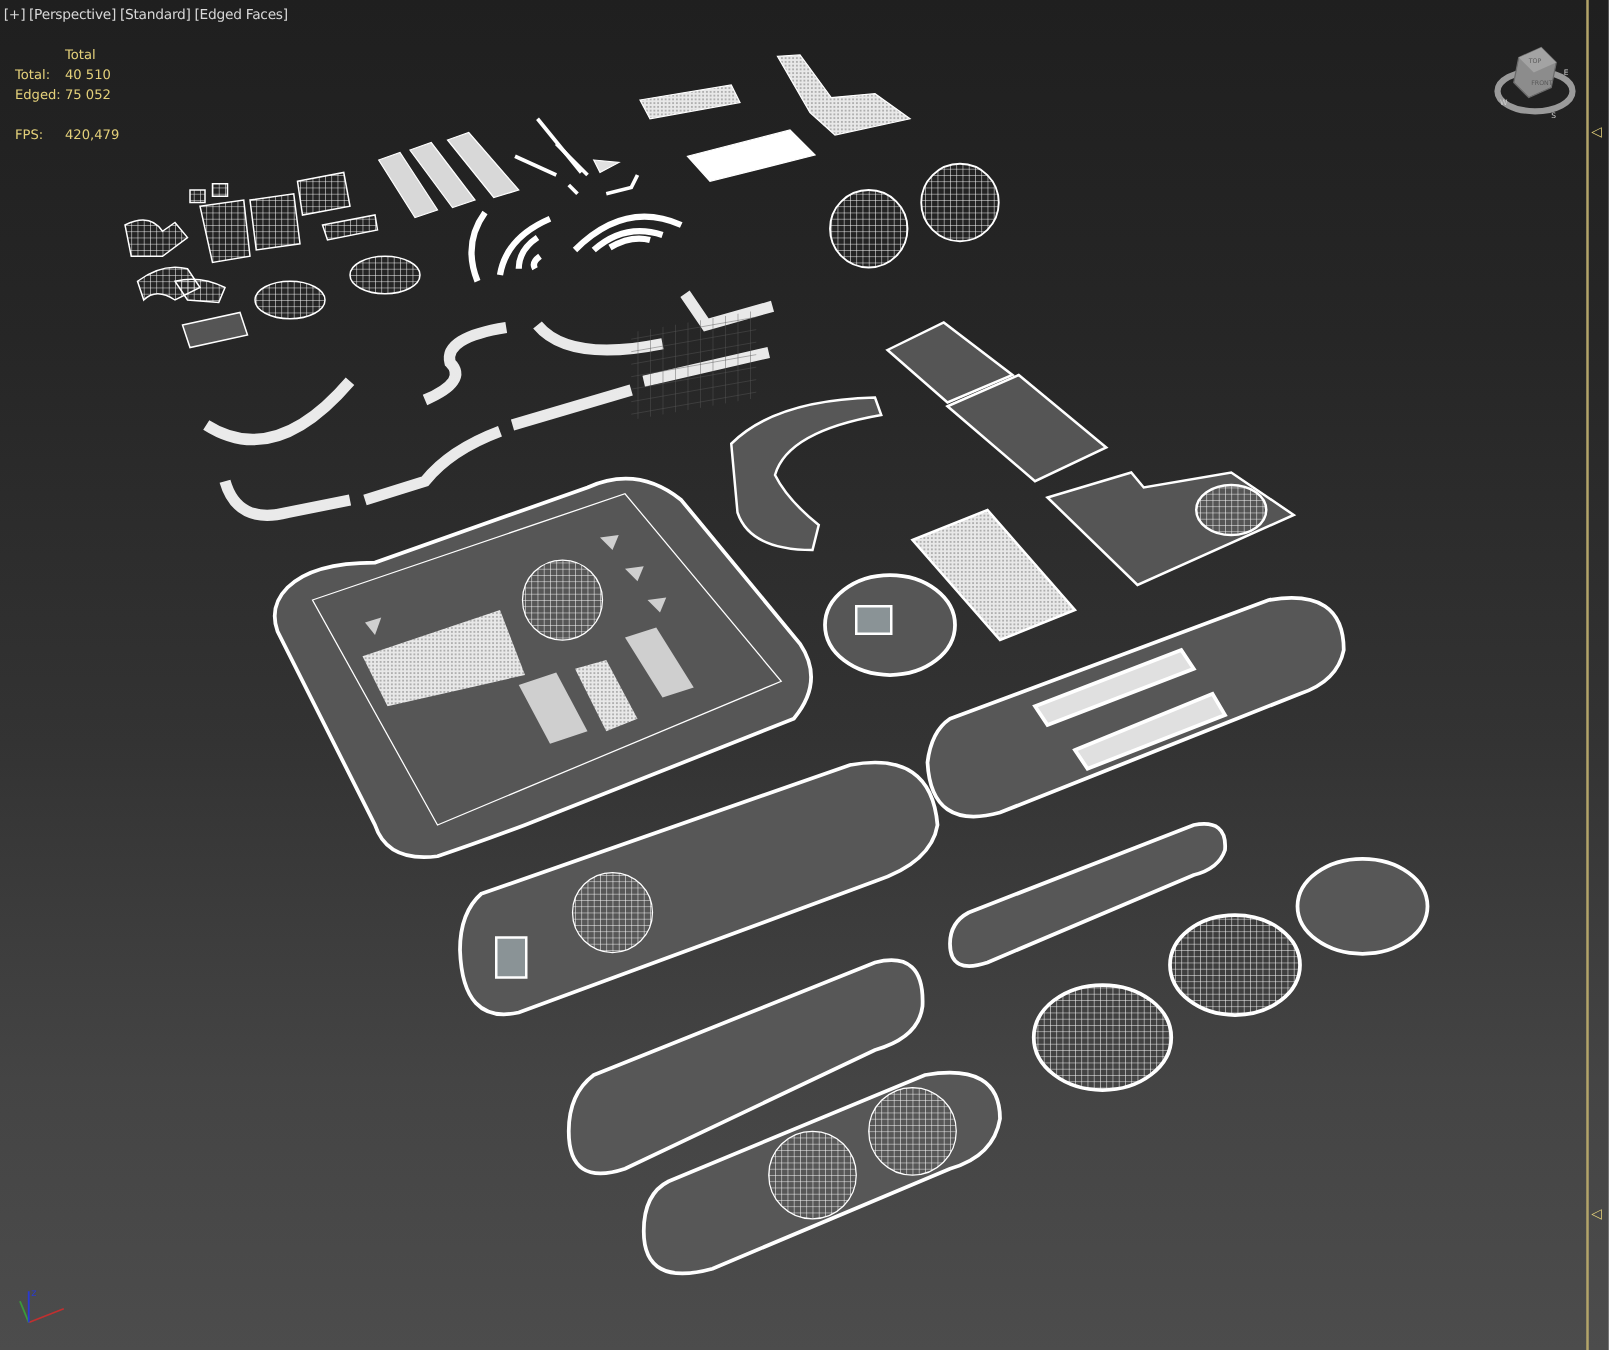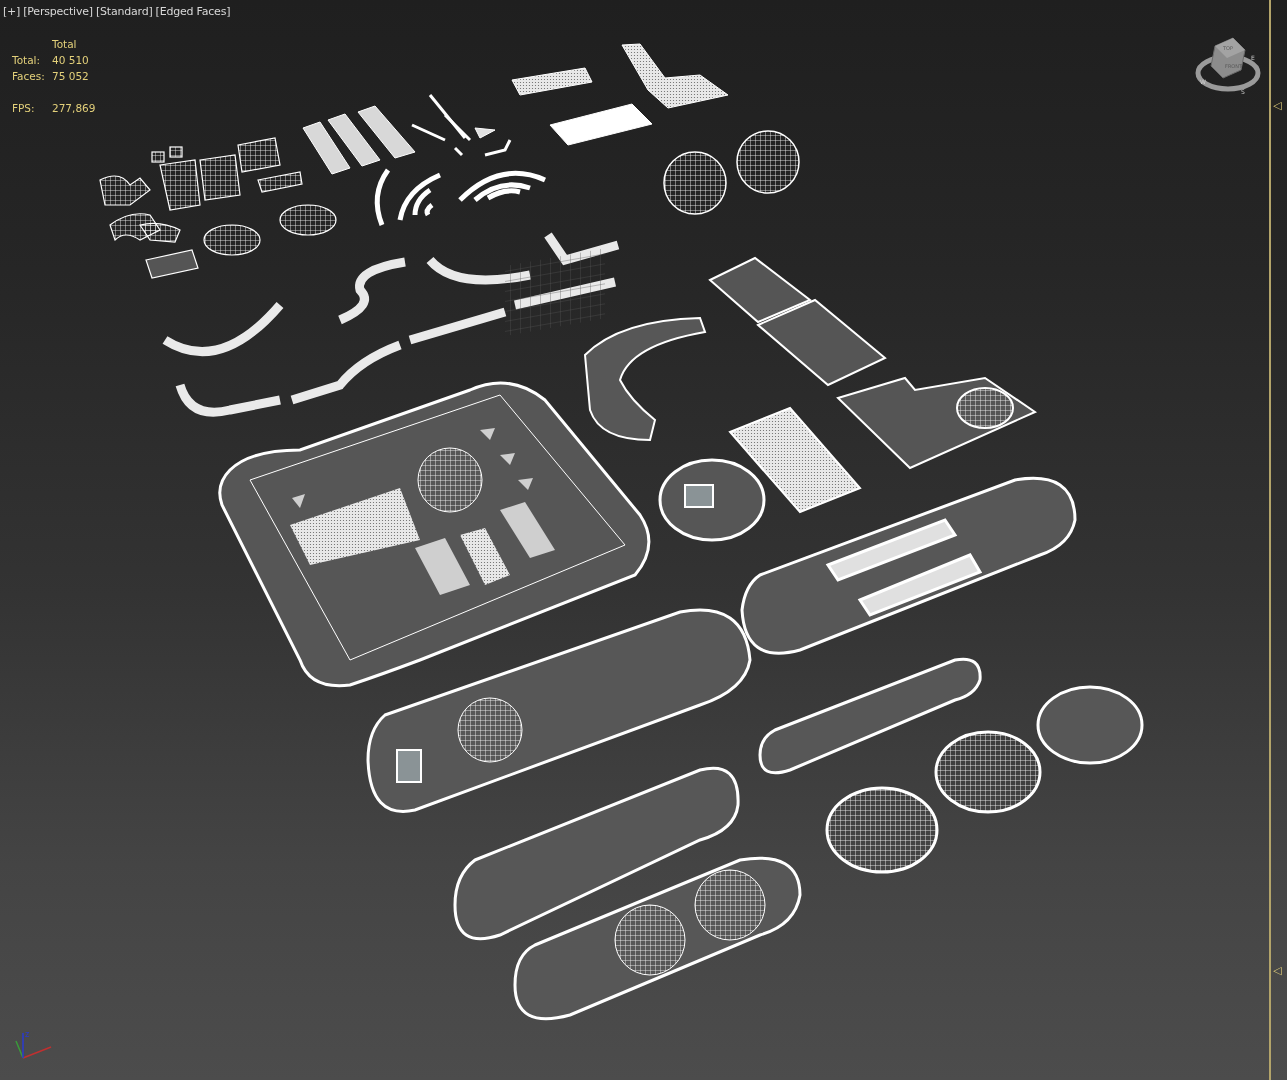--- a/index.html
+++ b/index.html
@@ -173,27 +173,27 @@
 <div class="stats">
   <div class="row">
       <span class="k"></span>
       <span class="v">Total</span>
     </div>
   <div class="row">
       <span class="k">Total:</span>
       <span class="v">40 510</span>
     </div>
   <div class="row">
-      <span class="k">Faces:</span>
+      <span class="k">Edged:</span>
       <span class="v">75 052</span>
     </div>
   <div class="gap"></div>
   <div class="row">
       <span class="k">FPS:</span>
-      <span class="v">277,869</span>
+      <span class="v">420,479</span>
     </div>
 </div>
 
 <div class="viewcube">
   <svg width="70" height="70" viewBox="0 0 70 70">
     <ellipse cx="35" cy="45" rx="30" ry="16" fill="none" stroke="#9a9a9a" stroke-width="5"></ellipse>
     <polygon points="22,18 40,10 52,22 48,42 30,50 18,38" fill="#8c8c8c" stroke="#6a6a6a"></polygon>
     <polygon points="22,18 40,10 52,22 34,30" fill="#a3a3a3"></polygon>
     <text x="30" y="22" font-size="5" fill="#5a5a5a" font-family="DejaVu Sans, sans-serif">TOP</text>
     <text x="32" y="40" font-size="5" fill="#5a5a5a" font-family="DejaVu Sans, sans-serif">FRONT</text>

